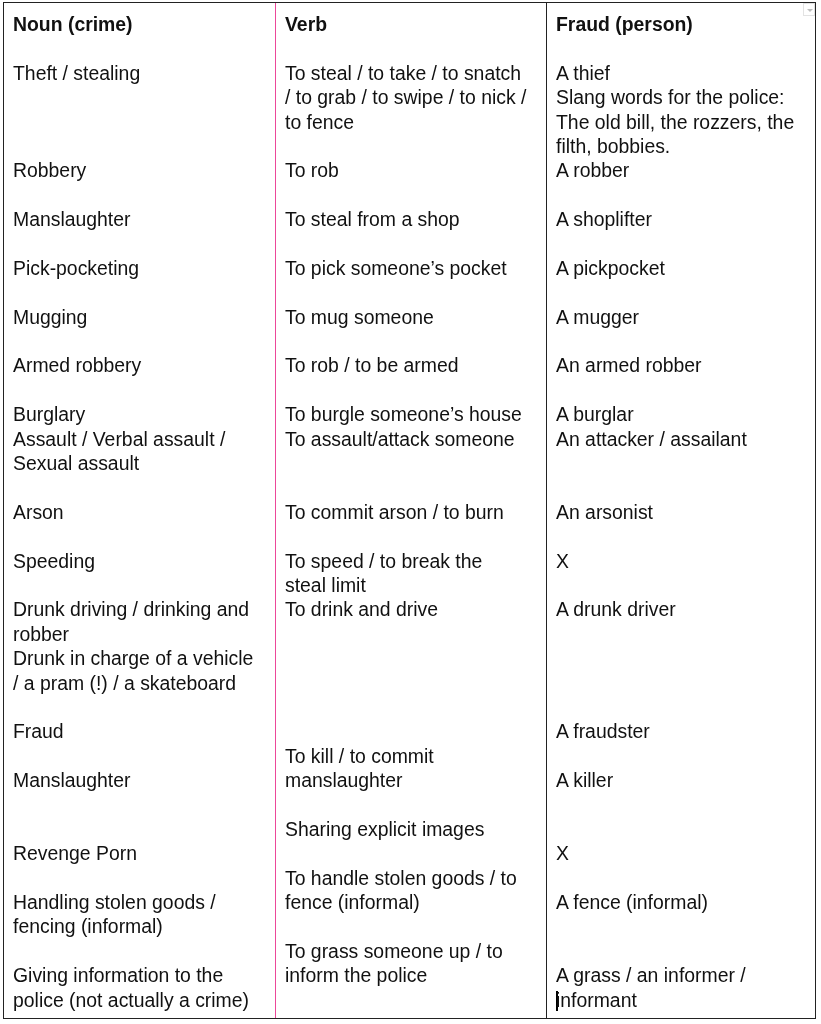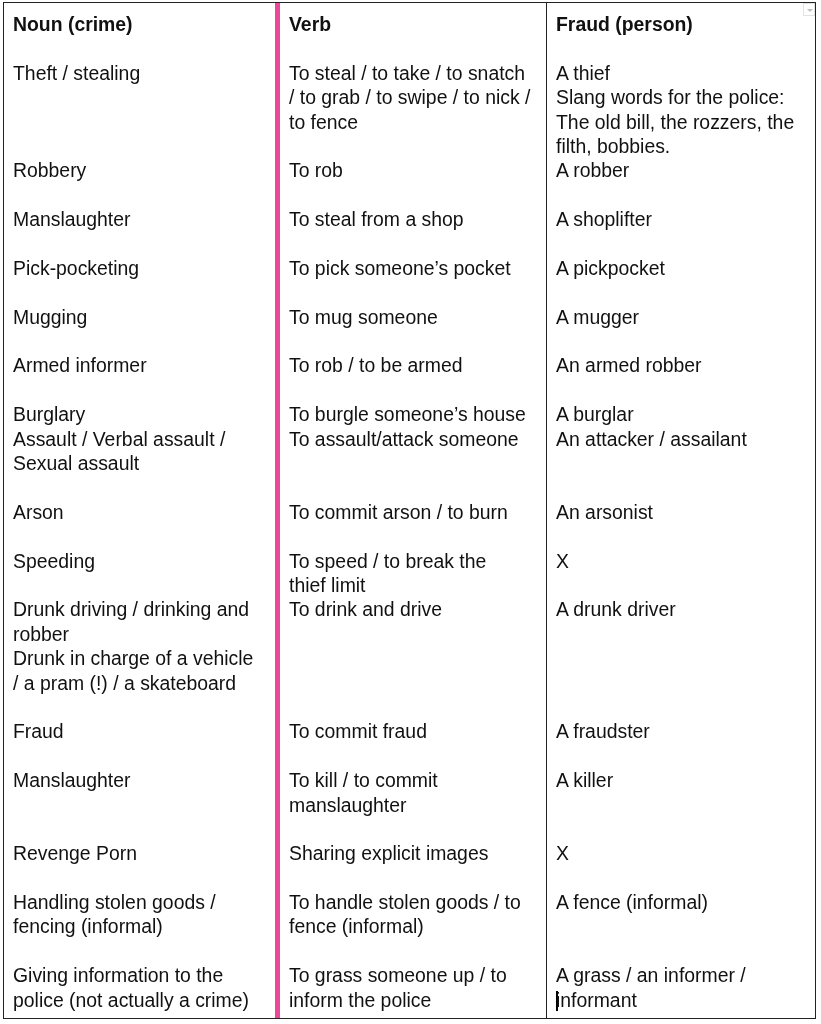--- a/index.html
+++ b/index.html
@@ -3,21 +3,21 @@
 <meta charset="utf-8">
 <style>
   html, body { margin: 0; padding: 0; background: #ffffff; }
   body { width: 821px; height: 1024px; position: relative; overflow: hidden;
          font-family: "Liberation Sans", sans-serif; color: #111; }
   .table { position: absolute; left: 3px; top: 2px; width: 813px; height: 1017px;
            border: 1px solid #222; box-sizing: border-box; text-decoration: underline; }
   .col { position: absolute; top: 0; bottom: 0; box-sizing: border-box;
          padding: 9px 9px 0 9px; }
   .col.c1 { left: 0; width: 271px; }
-  .col.c2 { left: 271px; width: 271px; border-left: 5px solid #ec4899; }
+  .col.c2 { left: 271px; width: 271px; border-left: 1px solid #ec4899; }
   .col.c3 { left: 542px; width: 271px; border-left: 1px solid #222; }
   .line { font-size: 19.4px; line-height: 24.4px; height: 24.4px; white-space: nowrap; }
   .line.head { font-weight: bold; }
   .dropdown { position: absolute; right: 6px; top: 3px; width: 12px; height: 13px;
               border: 1px solid #e3e3e3; box-sizing: border-box; background: #fff; }
   .dropdown::after { content: ""; position: absolute; left: 3px; top: 5px;
               border-left: 3px solid transparent; border-right: 3px solid transparent;
               border-top: 3px solid #bdbdbd; }
   .caret { display: inline-block; width: 2px; height: 20px; background: #000;
            vertical-align: -4px; margin-right: -2px; }
@@ -34,21 +34,21 @@
       <div class="line"></div>
       <div class="line"></div>
       <div class="line">Robbery</div>
       <div class="line"></div>
       <div class="line">Manslaughter</div>
       <div class="line"></div>
       <div class="line">Pick-pocketing</div>
       <div class="line"></div>
       <div class="line">Mugging</div>
       <div class="line"></div>
-      <div class="line">Armed informer</div>
+      <div class="line">Armed robbery</div>
       <div class="line"></div>
       <div class="line">Burglary</div>
       <div class="line">Assault / Verbal assault /</div>
       <div class="line">Sexual assault</div>
       <div class="line"></div>
       <div class="line">Arson</div>
       <div class="line"></div>
       <div class="line">Speeding</div>
       <div class="line"></div>
       <div class="line">Drunk driving / drinking and</div>
@@ -86,27 +86,26 @@
       <div class="line"></div>
       <div class="line">To rob / to be armed</div>
       <div class="line"></div>
       <div class="line">To burgle someone’s house</div>
       <div class="line">To assault/attack someone</div>
       <div class="line"></div>
       <div class="line"></div>
       <div class="line">To commit arson / to burn</div>
       <div class="line"></div>
       <div class="line">To speed / to break the</div>
-      <div class="line">thief limit</div>
+      <div class="line">steal limit</div>
       <div class="line">To drink and drive</div>
       <div class="line"></div>
       <div class="line"></div>
       <div class="line"></div>
       <div class="line"></div>
-      <div class="line">To commit fraud</div>
       <div class="line"></div>
       <div class="line">To kill / to commit</div>
       <div class="line">manslaughter</div>
       <div class="line"></div>
       <div class="line">Sharing explicit images</div>
       <div class="line"></div>
       <div class="line">To handle stolen goods / to</div>
       <div class="line">fence (informal)</div>
       <div class="line"></div>
       <div class="line">To grass someone up / to</div>

